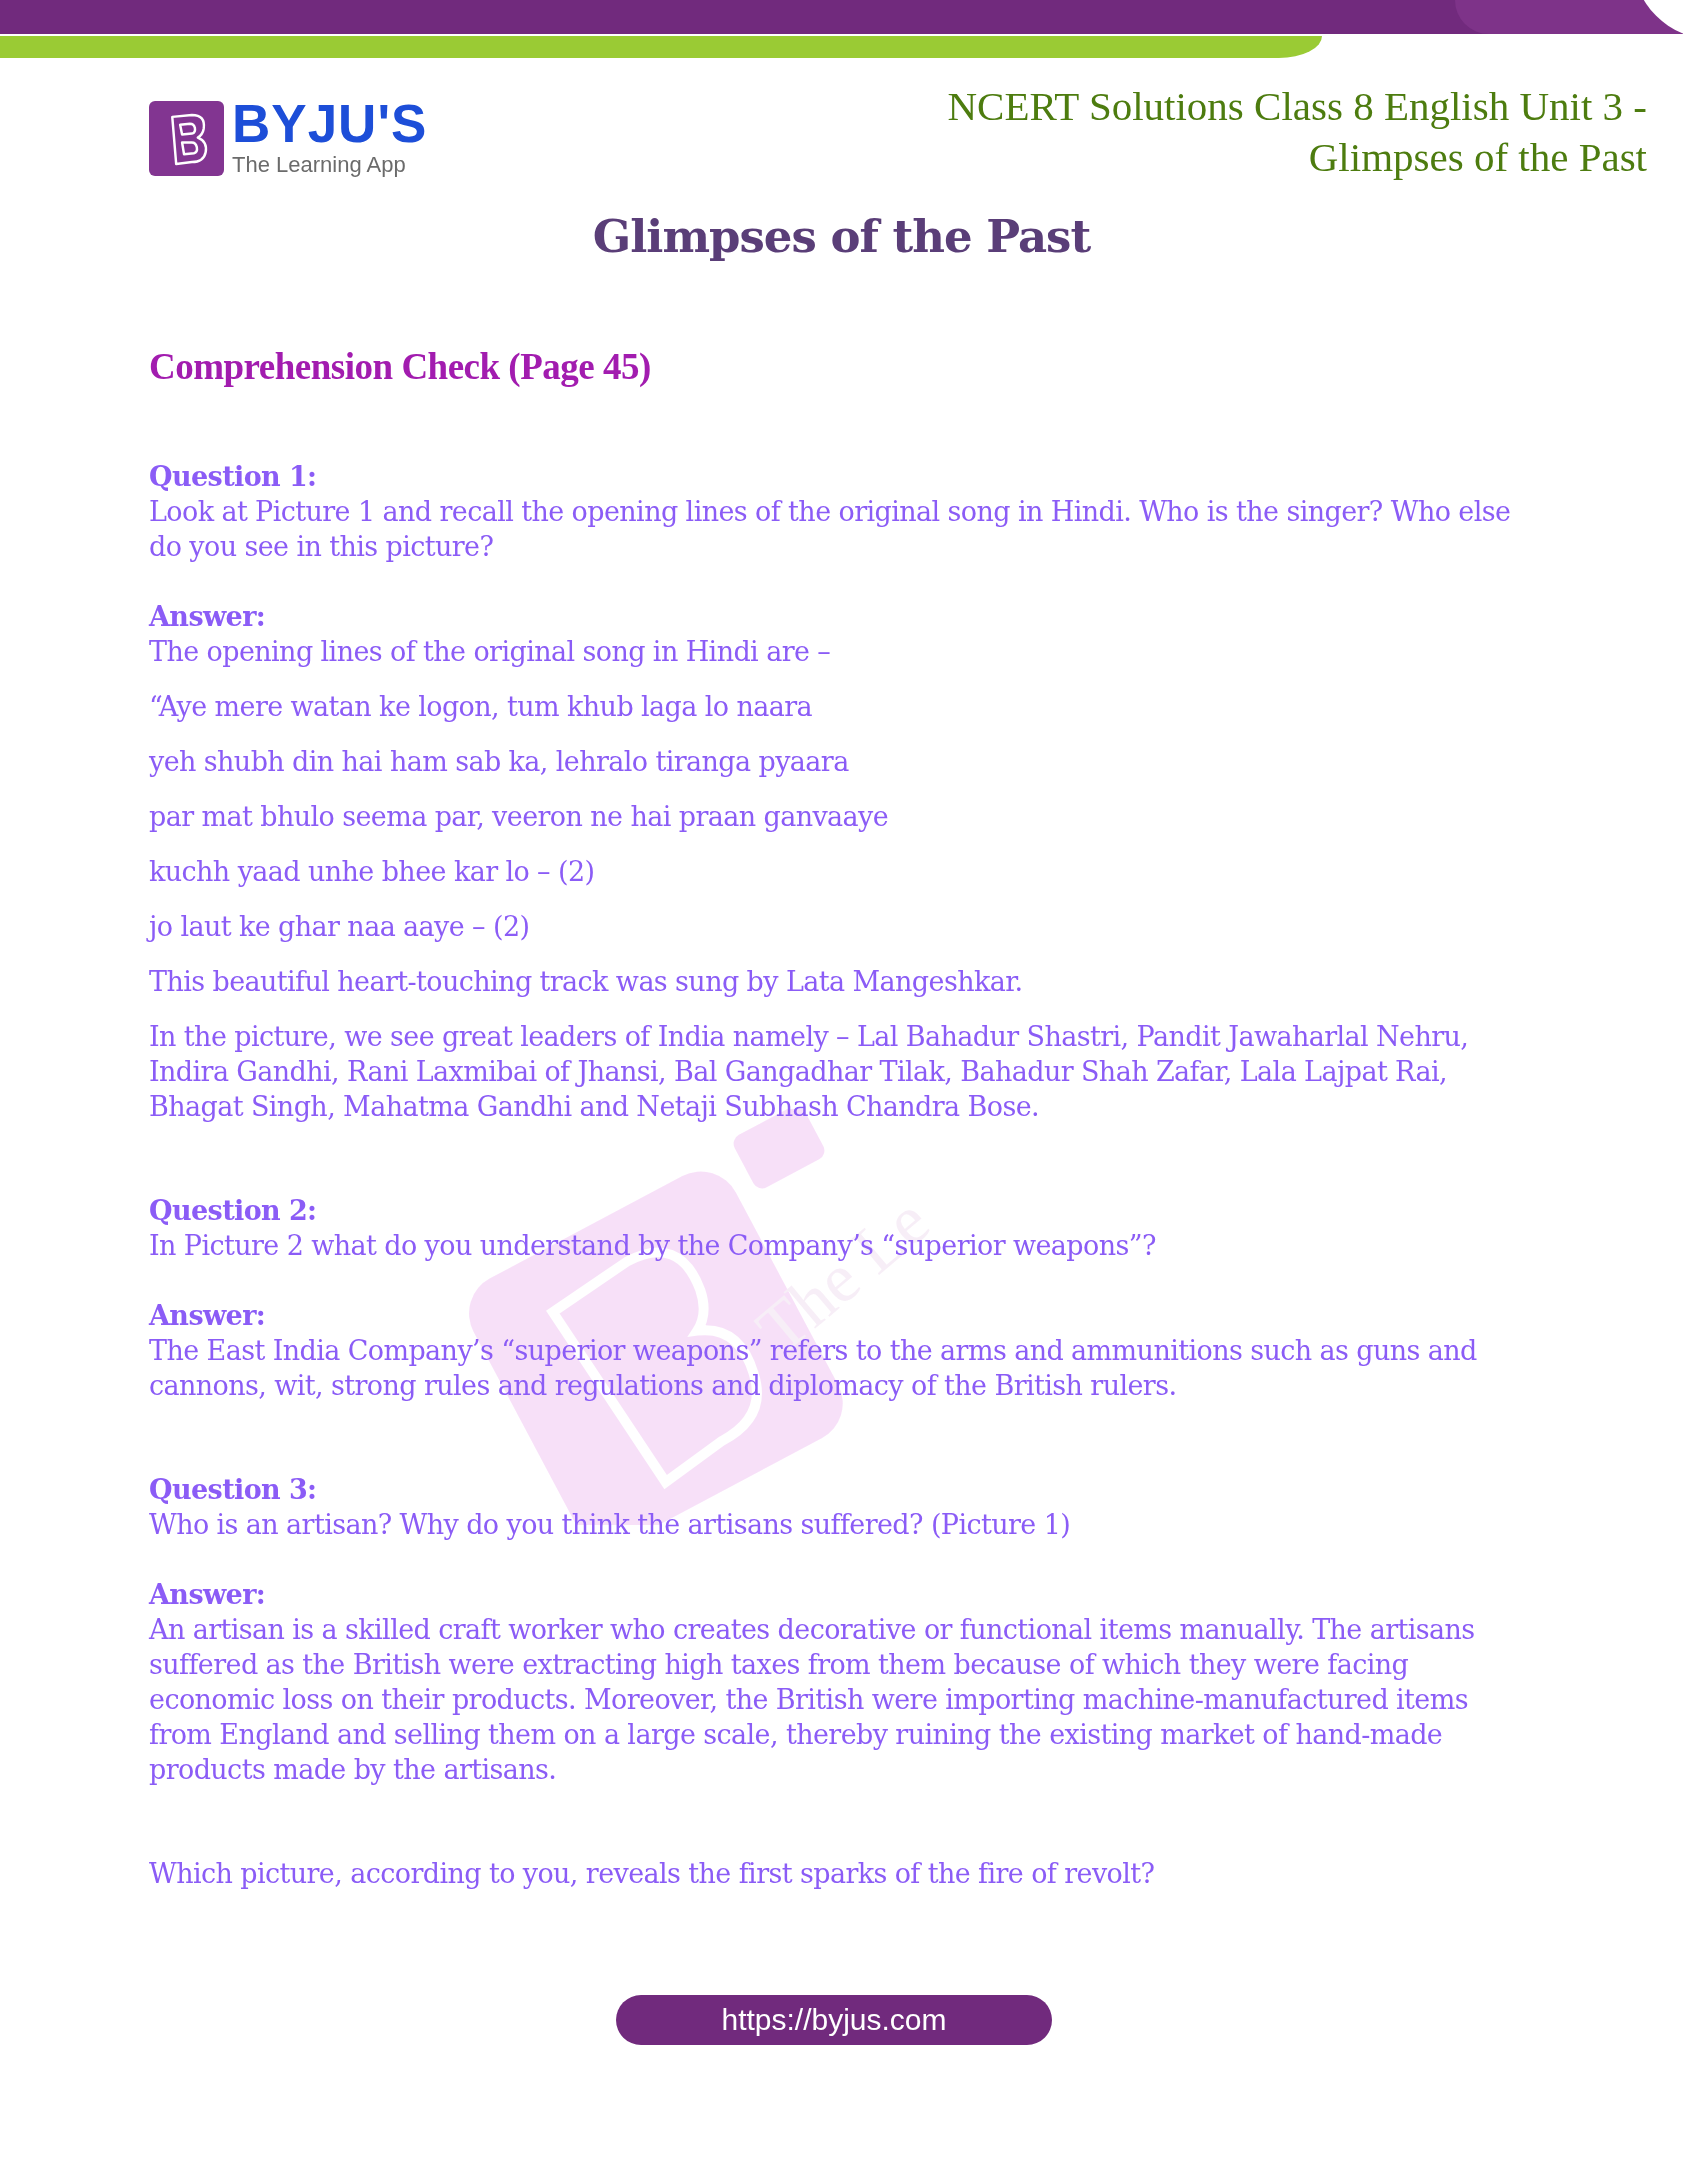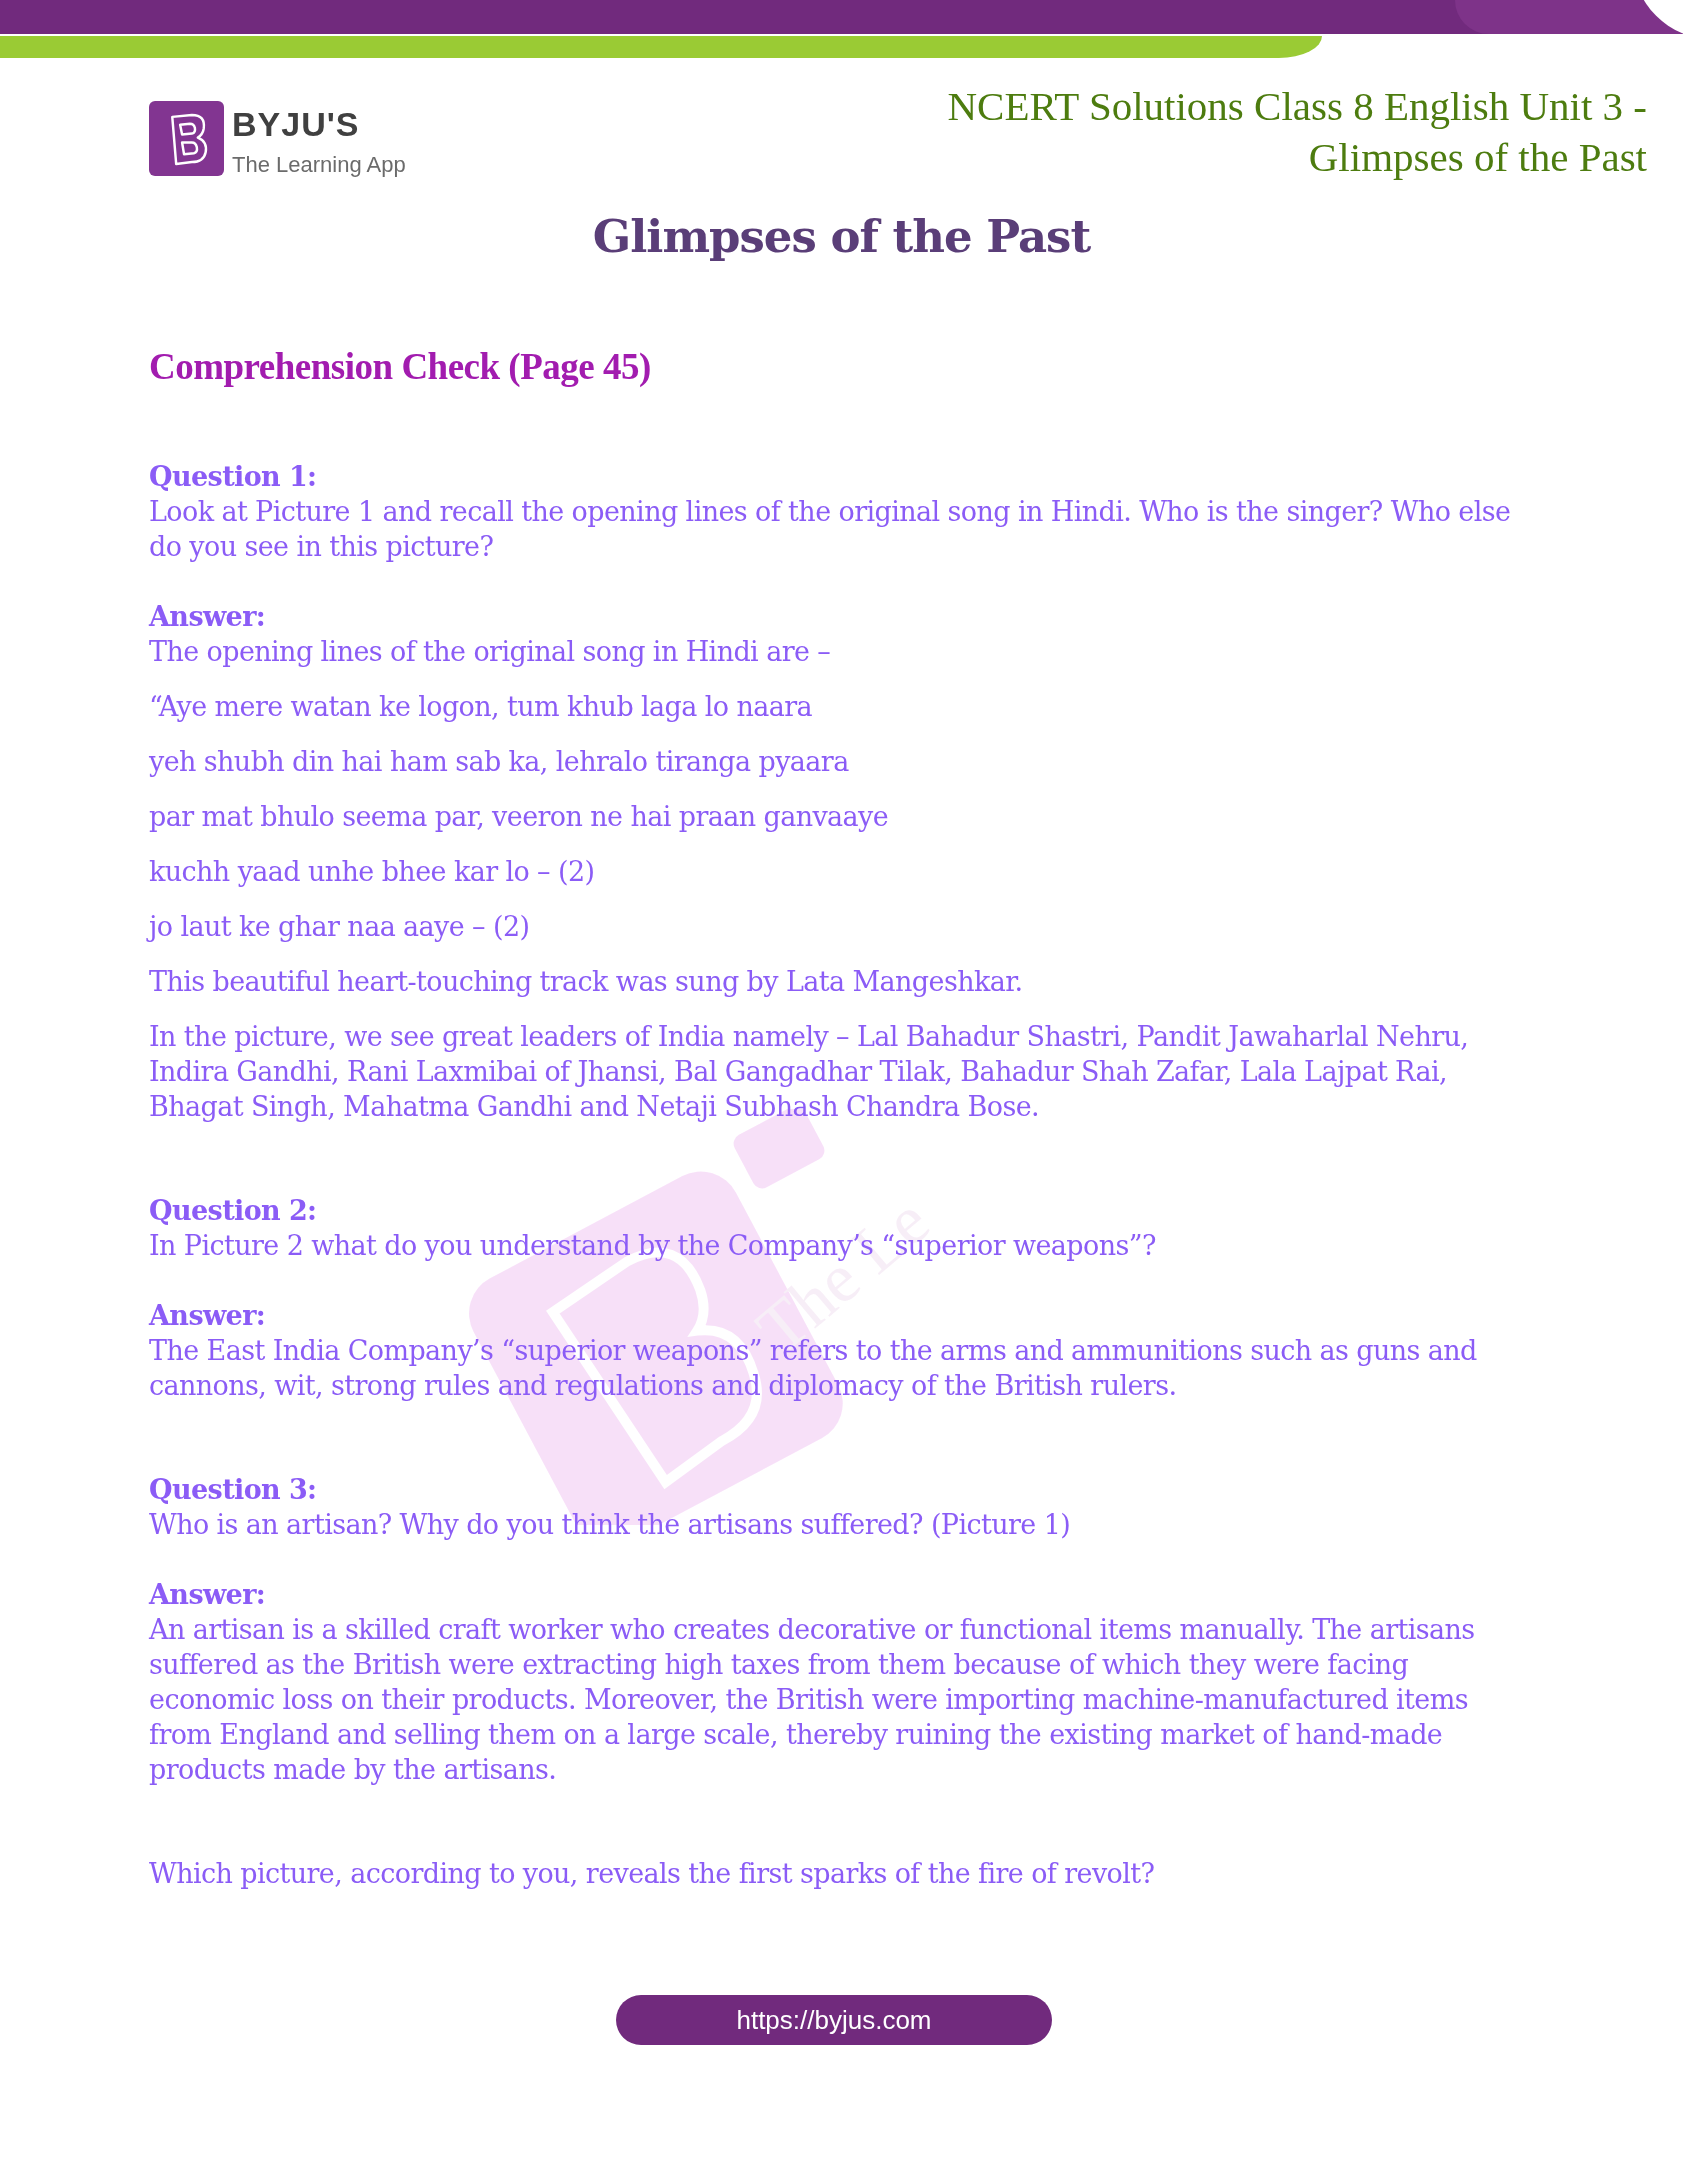--- a/index.html
+++ b/index.html
@@ -26,22 +26,22 @@
     background: #9acb34; border-bottom-right-radius: 59px 30px;
   }
   .logo { position: absolute; left: 149px; top: 99px; display: flex; align-items: center; }
   .logo-box {
     width: 75px; height: 75px; background: #823591; border-radius: 6px;
     display: flex; align-items: center; justify-content: center;
   }
   .logo-box svg { width: 50px; height: 55px; }
   .logo-text { margin-left: 8px; }
   .logo-brand {
-    font-family: "Liberation Sans", sans-serif; font-weight: bold; font-size: 34px;
-    color: #404040; line-height: 50px; letter-spacing: 1px;
+    font-family: "Liberation Sans", sans-serif; font-weight: bold; font-size: 53px;
+    color: #1d4ed8; line-height: 50px; letter-spacing: 1px;
   }
   .logo-tag {
     font-family: "Liberation Sans", sans-serif; font-size: 22px; color: #6b6b6b;
     line-height: 24px; margin-top: 4px;
   }
   .doc-header {
     position: absolute; right: 36px; top: 81px; text-align: right;
     font-family: "Liberation Serif", serif; font-size: 41px; line-height: 51px; color: #4d7c0f;
   }
   .title {
@@ -65,21 +65,21 @@
   .gap-lg { height: 69px; }
   .lyric { margin-top: 20px; }
   .watermark {
     position: absolute; left: 455px; top: 1109px; width: 495px; height: 416px;
     pointer-events: none; opacity: 0.6;
   }
   .footer-pill {
     position: absolute; left: 616px; top: 1995px; width: 436px; height: 50px;
     background: #712a7d; border-radius: 25px;
     display: flex; align-items: center; justify-content: center;
-    color: #ffffff; font-family: "Liberation Sans", sans-serif; font-size: 26px;
+    color: #ffffff; font-family: "Liberation Sans", sans-serif; font-size: 30px;
     text-decoration: none;
   }
 </style>
 </head>
 <body>
 
 <div class="top-band-purple"></div>
 <div class="top-band-right-cut"></div>
 <div class="top-band-green"></div>
 

